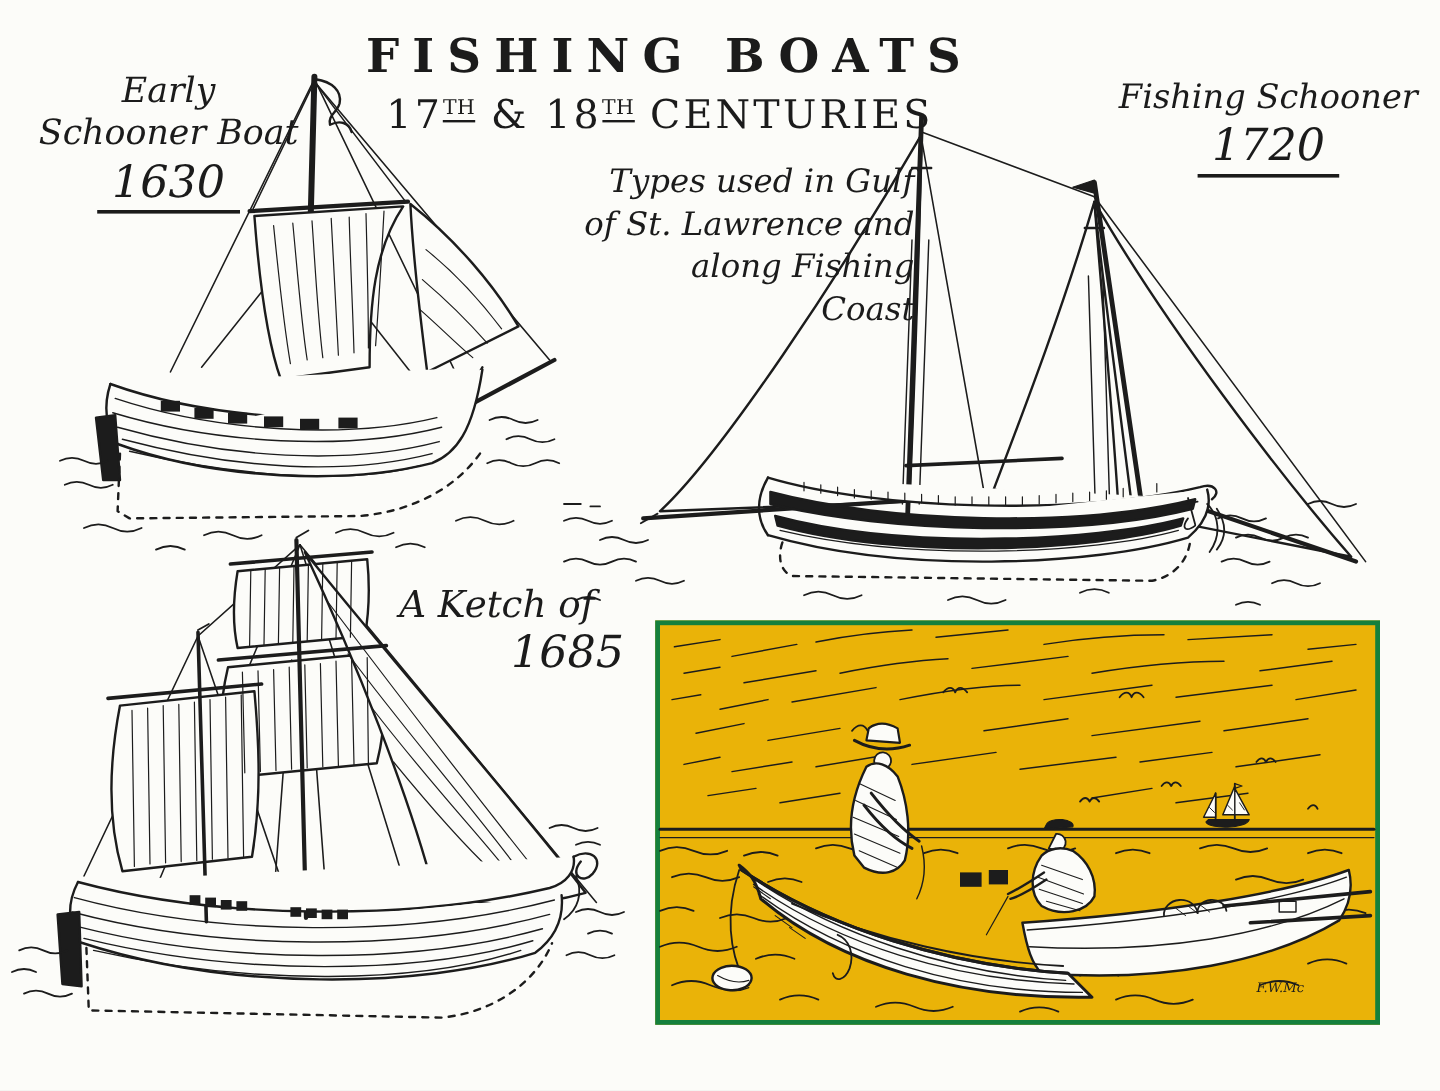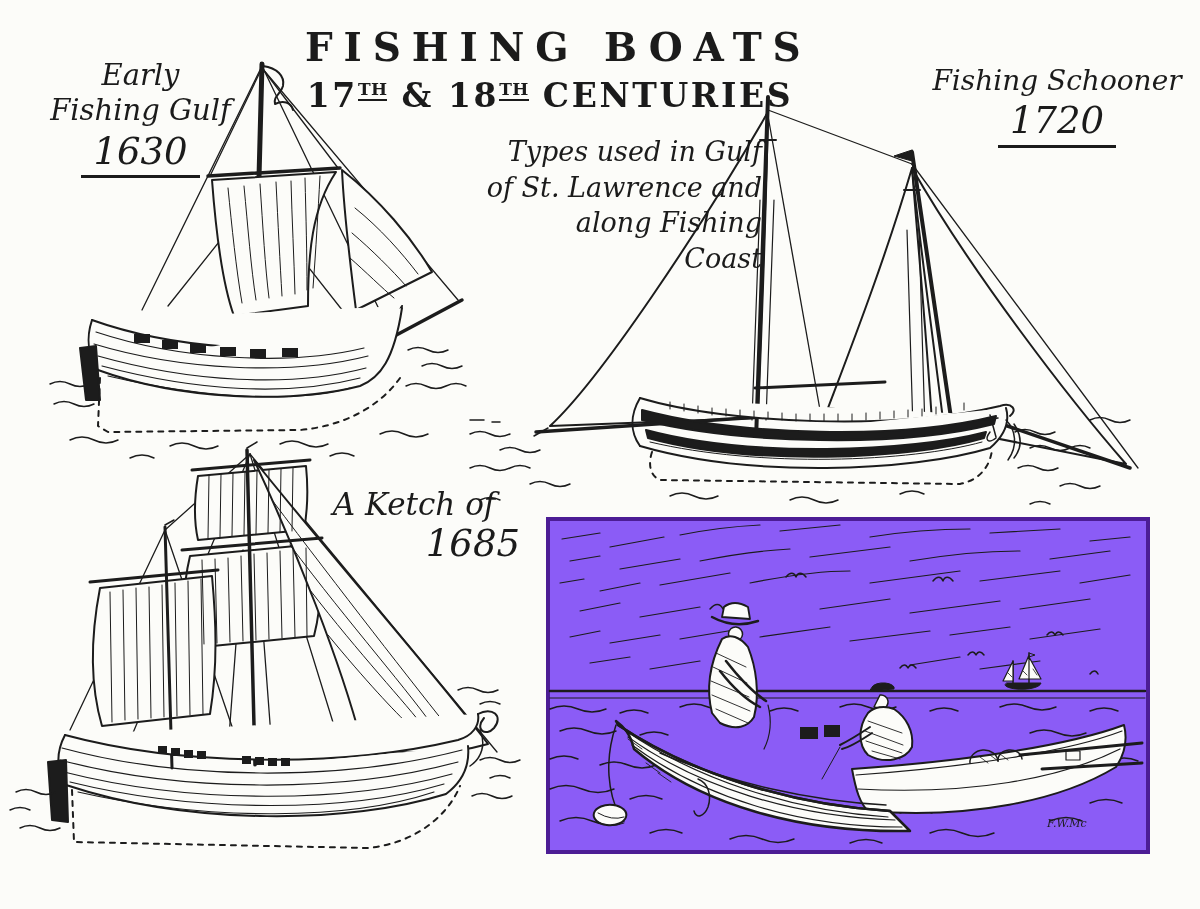--- a/index.html
+++ b/index.html
@@ -5,35 +5,35 @@
   html,body{margin:0;padding:0;background:#e8e8e4;}
   .page{position:relative;width:1200px;height:909px;background:#fcfcf9;overflow:hidden;
         font-family:"DejaVu Serif",serif;color:#1c1c1c;}
   svg{position:absolute;overflow:visible;}
   svg *{vector-effect:non-scaling-stroke;}
   .lineart{stroke:#1c1c1c;fill:none;stroke-linecap:round;stroke-linejoin:round;}
   .txt{position:absolute;color:#1b1b1b;}
   .hand{font-family:"DejaVu Serif",serif;font-style:italic;text-align:right;}
   .title-block{left:305px;top:24px;width:490px;text-align:center;}
   .title-l1{font-size:39px;letter-spacing:.28em;font-weight:600;white-space:nowrap;}
-  .title-l2{font-size:33px;letter-spacing:.08em;font-weight:700;margin-top:6px;white-space:nowrap;}
+  .title-l2{font-size:33px;letter-spacing:.08em;font-weight:400;margin-top:6px;white-space:nowrap;}
   .title-l2 sup{font-size:17px;border-bottom:2px solid #1b1b1b;letter-spacing:.02em;}
   .subtitle{left:362px;top:134px;width:400px;font-size:27px;line-height:1.32;}
   .sub-l2{margin-left:8px;}
   .sub-l3{margin-left:70px;}
   .sub-l4{margin-left:150px;}
   .lbl{text-align:center;}
   .lbl-early{left:28px;top:58px;width:225px;font-size:29px;line-height:1.2;}
   .lbl-schooner{left:922px;top:64px;width:270px;font-size:28px;}
   .lbl-ketch{left:308px;top:486px;width:212px;font-size:31px;}
   .year{font-size:37px;display:inline-block;border-bottom:3px solid #1b1b1b;
         padding:0 12px 3px;margin-top:4px;line-height:1.1;}
   .year-plain{font-size:37px;display:inline-block;margin-top:2px;margin-left:48px;line-height:1.1;}
   .dory-frame{position:absolute;left:546px;top:517px;width:604px;height:337px;
-              border:4px solid #4c1d95;box-sizing:border-box;background:#8b5cf6;}
+              border:4px solid #15803d;box-sizing:border-box;background:#eab308;}
   .caption{left:540px;top:853px;width:620px;text-align:center;font-size:31px;white-space:nowrap;}
   .sig{font-family:"DejaVu Serif",serif;font-style:italic;font-size:11px;fill:#1c1c1c;stroke:none;}
 </style>
 </head>
 <body>
 
 <div class="page">
 
   <svg class="lineart" style="left:50px;top:48px;width:440px;height:420px" viewBox="0 0 440 420">
     <g stroke-width="1.3">
@@ -408,21 +408,21 @@
 
   <div class="txt hand subtitle">
     <div class="sub-l1">Types used in Gulf</div>
     <div class="sub-l2">of St. Lawrence and</div>
     <div class="sub-l3">along Fishing</div>
     <div class="sub-l4">Coast</div>
   </div>
 
   <div class="txt hand lbl lbl-early">
     <div>Early</div>
-    <div>Fishing Gulf</div>
+    <div>Schooner Boat</div>
     <div><span class="year">1630</span></div>
   </div>
 
   <div class="txt hand lbl lbl-schooner">
     <div>Fishing Schooner</div>
     <div><span class="year">1720</span></div>
   </div>
 
   <div class="txt hand lbl lbl-ketch">
     <div>A Ketch of</div>

